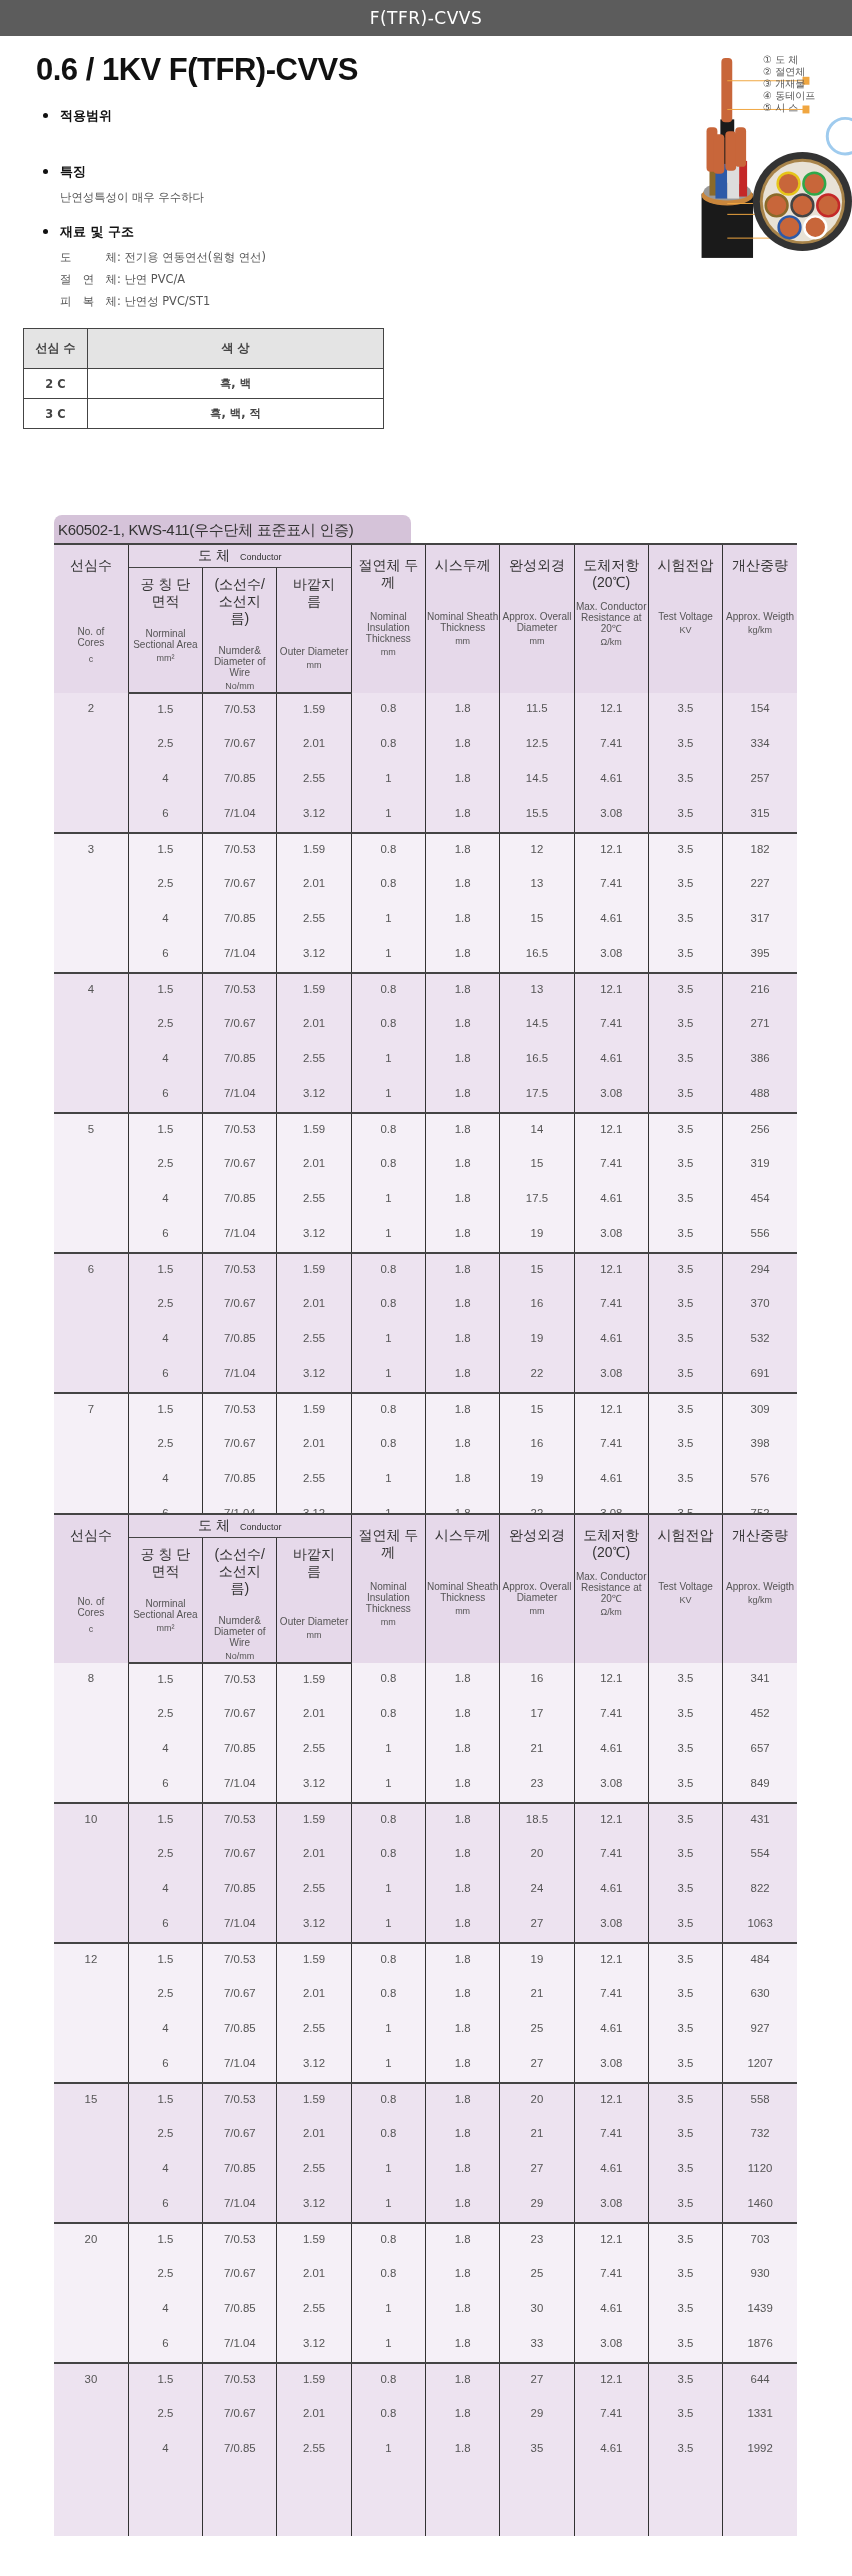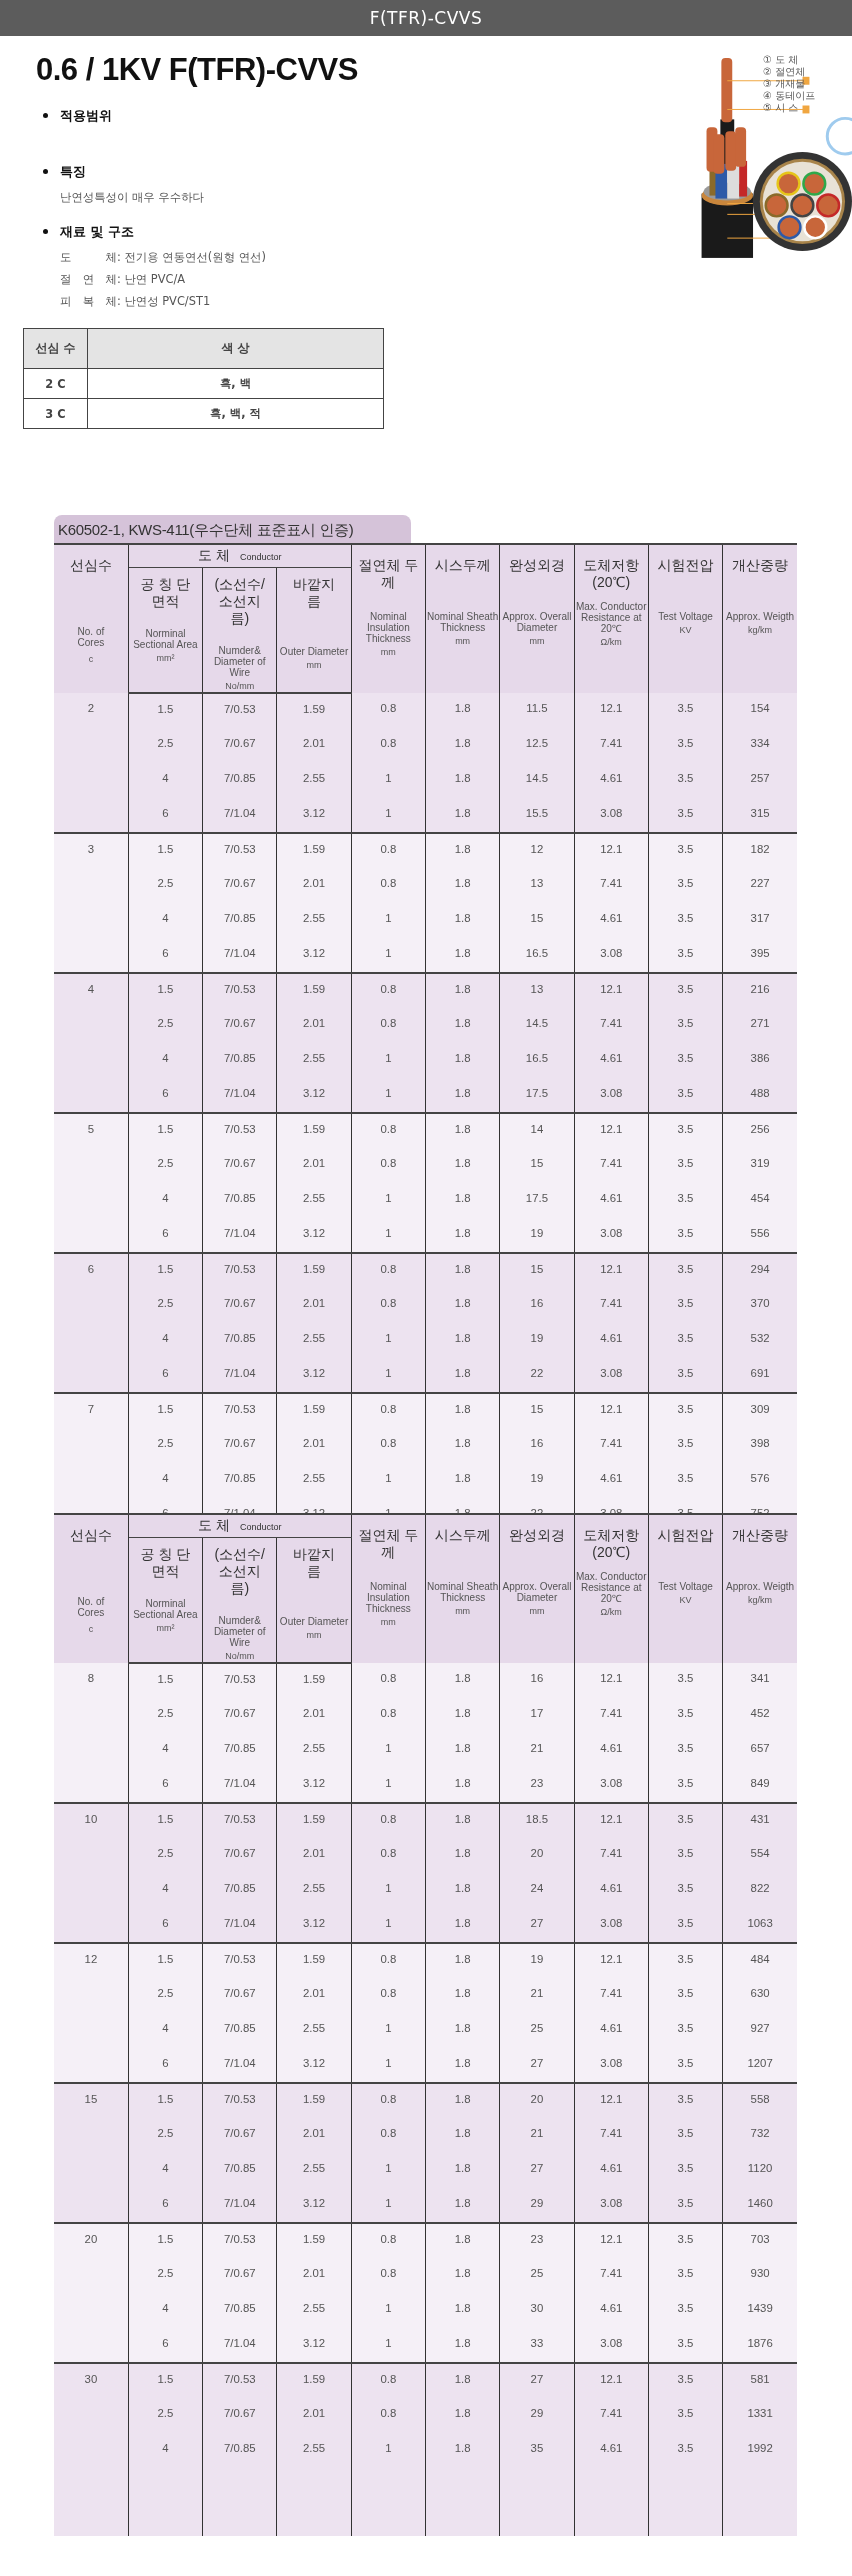--- a/index.html
+++ b/index.html
@@ -854,21 +854,21 @@
       <tr>
         <td>30</td>
         <td>1.5</td>
         <td>7/0.53</td>
         <td>1.59</td>
         <td>0.8</td>
         <td>1.8</td>
         <td>27</td>
         <td>12.1</td>
         <td>3.5</td>
-        <td>581</td>
+        <td>644</td>
       </tr>
       <tr>
         <td></td>
         <td>2.5</td>
         <td>7/0.67</td>
         <td>2.01</td>
         <td>0.8</td>
         <td>1.8</td>
         <td>29</td>
         <td>7.41</td>

